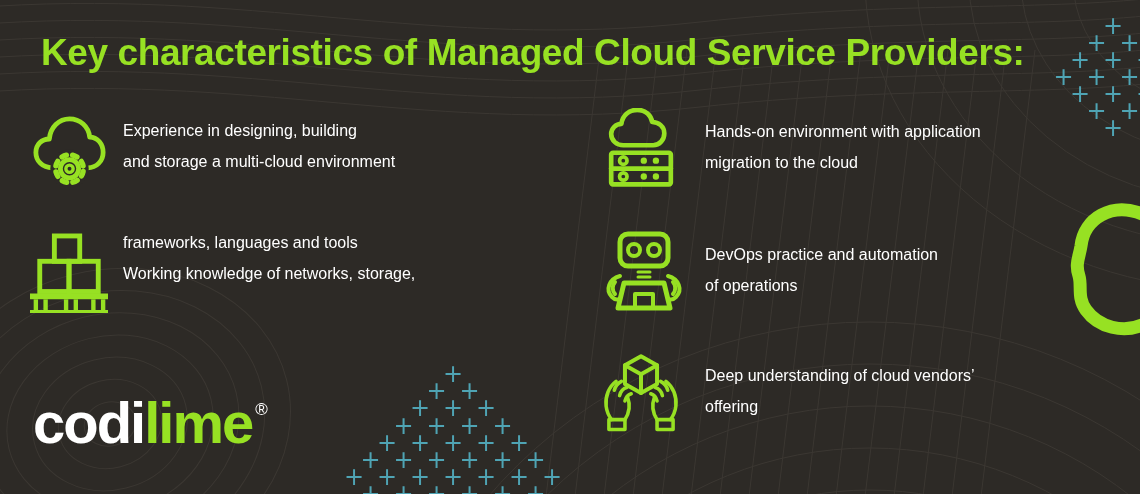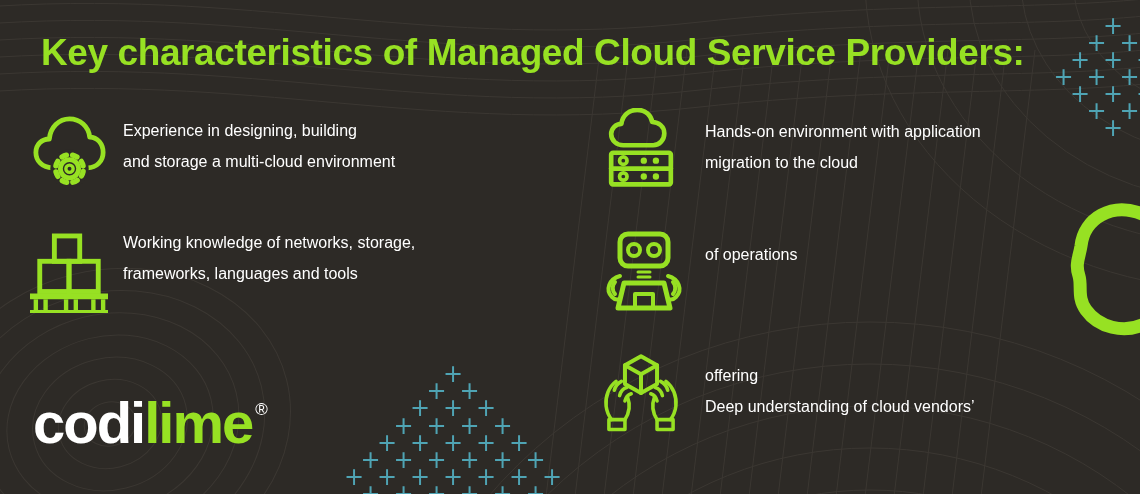--- a/index.html
+++ b/index.html
@@ -154,22 +154,22 @@
             <line x1="16" y1="69" x2="16" y2="81"></line>
           <line x1="37" y1="69" x2="37" y2="81"></line>
             <line x1="47" y1="69" x2="47" y2="81"></line>
           <line x1="65" y1="69" x2="65" y2="81"></line>
             <line x1="75" y1="69" x2="75" y2="81"></line>
         </g>
         <line x1="0" y1="81.5" x2="80" y2="81.5" stroke="var(--green)" stroke-width="3"></line>
       </svg>
     </div>
     <div class="itemtext" style="left:123px;top:227px;">
+      <div>frameworks, languages and tools</div>
       <div>Working knowledge of networks, storage,</div>
-      <div>frameworks, languages and tools</div>
     </div>
   </div>
 
   <div>
     <div class="icon" style="left:608px;top:108px;">
       <svg width="66" height="82" viewBox="0 0 70 88" fill="none" stroke-linecap="round" stroke-linejoin="round">
         <path d="M16,40 C9,40 3,35 3,28 C3,22 8,17 14,17 C15,8 22,2 31,2 C40,2 46,8 47,15 C54,15 60,20 60,27 C60,34 55,40 48,40 Z" stroke="var(--green)" stroke-width="5"></path>
         <rect x="3" y="48" width="64" height="34" rx="2" stroke="var(--green)" stroke-width="5"></rect>
         <line x1="3" y1="65" x2="67" y2="65" stroke="var(--green)" stroke-width="5"></line>
         <circle cx="16" cy="56.5" r="4" stroke="var(--green)" stroke-width="4"></circle>
@@ -200,20 +200,21 @@
           <path d="M16,46 C5,49 1,60 8,67 C10,69 13,70 15,69"></path>
           <path d="M11,52 C8,55 8,61 11,64"></path>
         </g>
         <g stroke="var(--green)" stroke-width="4" transform="translate(80 0) scale(-1 1)">
           <path d="M16,46 C5,49 1,60 8,67 C10,69 13,70 15,69"></path>
           <path d="M11,52 C8,55 8,61 11,64"></path>
         </g>
       </svg>
     </div>
     <div class="itemtext" style="left:705px;top:239px;">
+      <div>DevOps practice and automation</div>
       <div>of operations</div>
     </div>
   </div>
 
   <div>
     <div class="icon" style="left:600px;top:351px;">
       <svg width="82" height="82" viewBox="0 0 92 92" fill="none" stroke-linecap="round" stroke-linejoin="round">
         <g stroke="var(--green)" stroke-width="4.5">
           <path d="M46,6 L64,16 L64,37 L46,47 L28,37 L28,16 Z"></path>
           <path d="M28,16 L46,26 L64,16"></path>
@@ -231,22 +232,22 @@
           <path d="M13,77 C6,68 5,56 9,46 C11,41 14,37 18,34"></path>
           <path d="M16,44 C17,40 20,36 24,34"></path>
           <path d="M22,50 C23,46 26,42 30,41"></path>
           <path d="M28,56 C29,52 32,49 35,48"></path>
           <path d="M28,77 C33,69 34,60 31,52"></path>
           <rect x="10" y="77" width="18" height="11"></rect>
         </g>
       </svg>
     </div>
     <div class="itemtext" style="left:705px;top:360px;">
+      <div>Deep understanding of cloud vendors’</div>
       <div>offering</div>
-      <div>Deep understanding of cloud vendors’</div>
     </div>
   </div>
 
   <svg class="blob-svg" width="78" height="138" viewBox="0 0 78 138" fill="none">
     <path d="M76,12 C46,0 18,16 15,44 C13,56 9,62 13,74 C16,84 11,96 20,108 C33,126 58,131 76,123" stroke="var(--green)" stroke-width="13" stroke-linecap="round"></path>
   </svg>
 
   <div class="logo">
     <div class="wordmark">
       <span>codi</span><span class="lime">lime</span><span class="reg">®</span>

